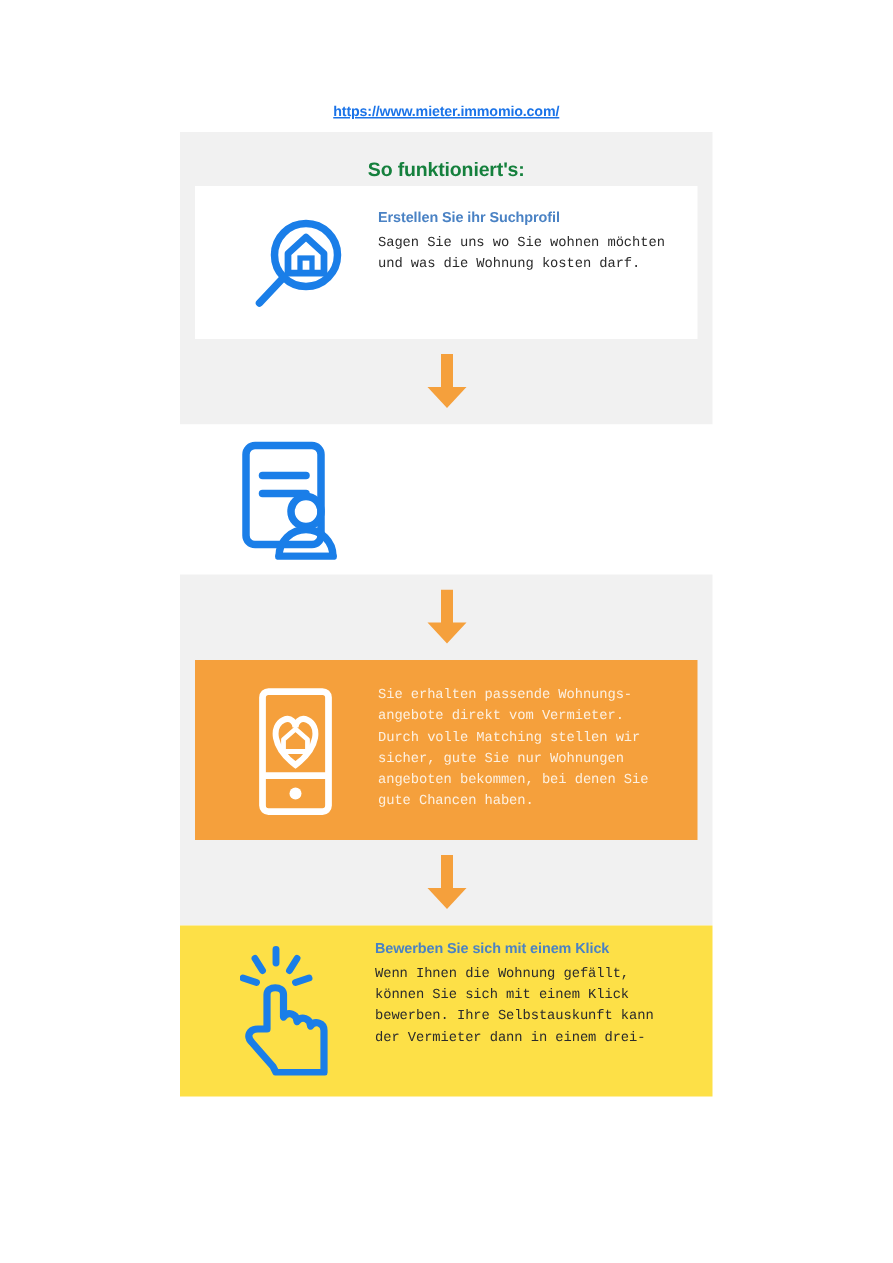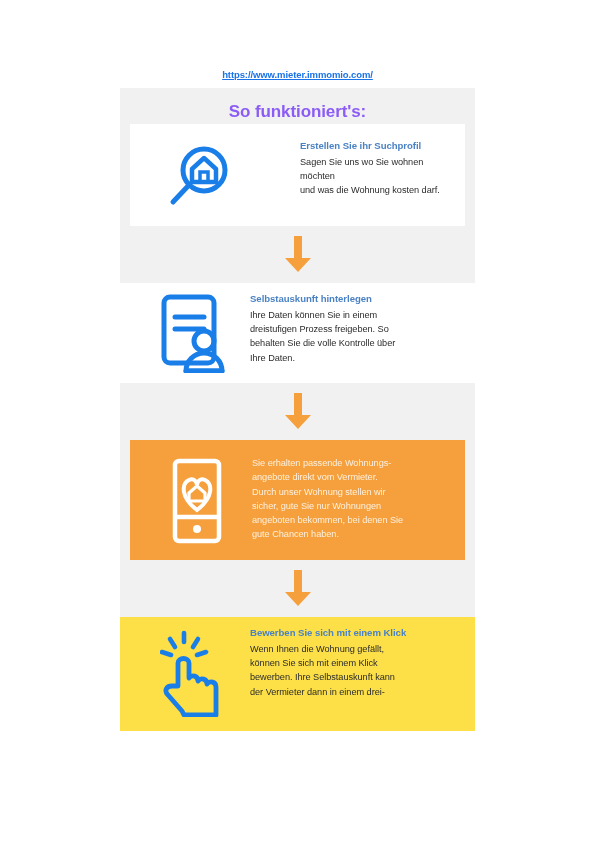--- a/index.html
+++ b/index.html
@@ -53,23 +53,23 @@
     width: 355px;
     box-sizing: border-box;
   }
   .band-title {
     height: 36px;
     display: flex;
     align-items: center;
     justify-content: center;
   }
   .title-text {
-    font-size: 17px;
+    font-size: 13px;
     font-weight: bold;
-    color: #8b5cf6;
+    color: #15803d;
     letter-spacing: -0.1px;
     margin-top: 12px;
   }
 
   
   .band-arrow {
     height: 57px;
     display: flex;
     align-items: center;
     justify-content: center;
@@ -85,21 +85,20 @@
     box-sizing: border-box;
     display: flex;
     align-items: flex-start;
   }
   .step-card-white {
     background: #ffffff;
     margin: 0 10px;
     width: 335px;
     padding: 14px 12px 14px 12px;
     min-height: 72px;
-    gap: 48px;
   }
   .step-plain {
     background: #ffffff;
     width: 355px;
     padding: 8px 12px 10px 22px;
   }
   .step-card-orange {
     background: #f5a03c;
     margin: 0 10px;
     width: 335px;
@@ -136,20 +135,21 @@
     line-height: 1.35;
   }
   .step-head.on-orange { color: #ffffff; }
 
   .step-body {
     font-size: 9.2px;
     color: #2b2b2b;
     line-height: 1.55;
     margin: 0;
     letter-spacing: -0.05px;
+    font-family: Liberation Mono, monospace;
   }
   .step-body.on-orange { color: #fdf0e0; }
 
   .step-body span { display: block; }
 </style>
 </head>
 <body>
 
 <div class="page">
 
@@ -193,29 +193,20 @@
       <div class="icon-col w2">
         <svg width="74" height="80" viewBox="0 0 74 80">
           <rect x="5" y="4" width="50" height="66" rx="6" fill="none" stroke="#1a7ee8" stroke-width="5"></rect>
           <line x1="16" y1="24" x2="45" y2="24" stroke="#1a7ee8" stroke-width="5" stroke-linecap="round"></line>
           <line x1="16" y1="36" x2="45" y2="36" stroke="#1a7ee8" stroke-width="5" stroke-linecap="round"></line>
           <circle cx="45" cy="48" r="10" fill="none" stroke="#1a7ee8" stroke-width="5"></circle>
           <path d="M27 78 a18 18 0 0 1 36 0 Z" fill="none" stroke="#1a7ee8" stroke-width="5" stroke-linejoin="round"></path>
           <line x1="27" y1="78" x2="63" y2="78" stroke="#1a7ee8" stroke-width="5" stroke-linecap="round"></line>
         </svg>
       </div>
-      <div class="text-col">
-        <div class="step-head">Selbstauskunft hinterlegen</div>
-        <div class="step-body">
-          <span>Ihre Daten können Sie in einem</span>
-          <span>dreistufigen Prozess freigeben. So</span>
-          <span>behalten Sie die volle Kontrolle über</span>
-          <span>Ihre Daten.</span>
-        </div>
-      </div>
     </div>
 
     <div class="band band-arrow">
       <svg class="arrow" viewBox="0 0 28 37">
         <path d="M10 0 H18 V22 H27 L14 36 L1 22 H10 Z" fill="#f5a03c"></path>
       </svg>
     </div>
 
     <div class="band">
       <div class="step step-card-orange">
@@ -225,21 +216,21 @@
             <line x1="6" y1="59" x2="50" y2="59" stroke="#ffffff" stroke-width="4.5"></line>
             <circle cx="28" cy="71" r="4" fill="#ffffff"></circle>
             <path d="M28 52 C12 40 12 26 20 22 C25 19.5 28 24 28 27 C28 24 31 19.5 36 22 C44 26 44 40 28 52 Z" fill="none" stroke="#ffffff" stroke-width="4"></path>
             <path d="M28 28 L36 35 L36 43 L20 43 L20 35 Z" fill="none" stroke="#ffffff" stroke-width="3.2" stroke-linejoin="round"></path>
           </svg>
         </div>
         <div class="text-col">
           <div class="step-body on-orange">
             <span>Sie erhalten passende Wohnungs-</span>
             <span>angebote direkt vom Vermieter.</span>
-            <span>Durch unser Wohnung stellen wir</span>
+            <span>Durch volle Matching stellen wir</span>
             <span>sicher, gute Sie nur Wohnungen</span>
             <span>angeboten bekommen, bei denen Sie</span>
             <span>gute Chancen haben.</span>
           </div>
         </div>
       </div>
     </div>
 
     <div class="band band-arrow">
       <svg class="arrow" viewBox="0 0 28 37">

